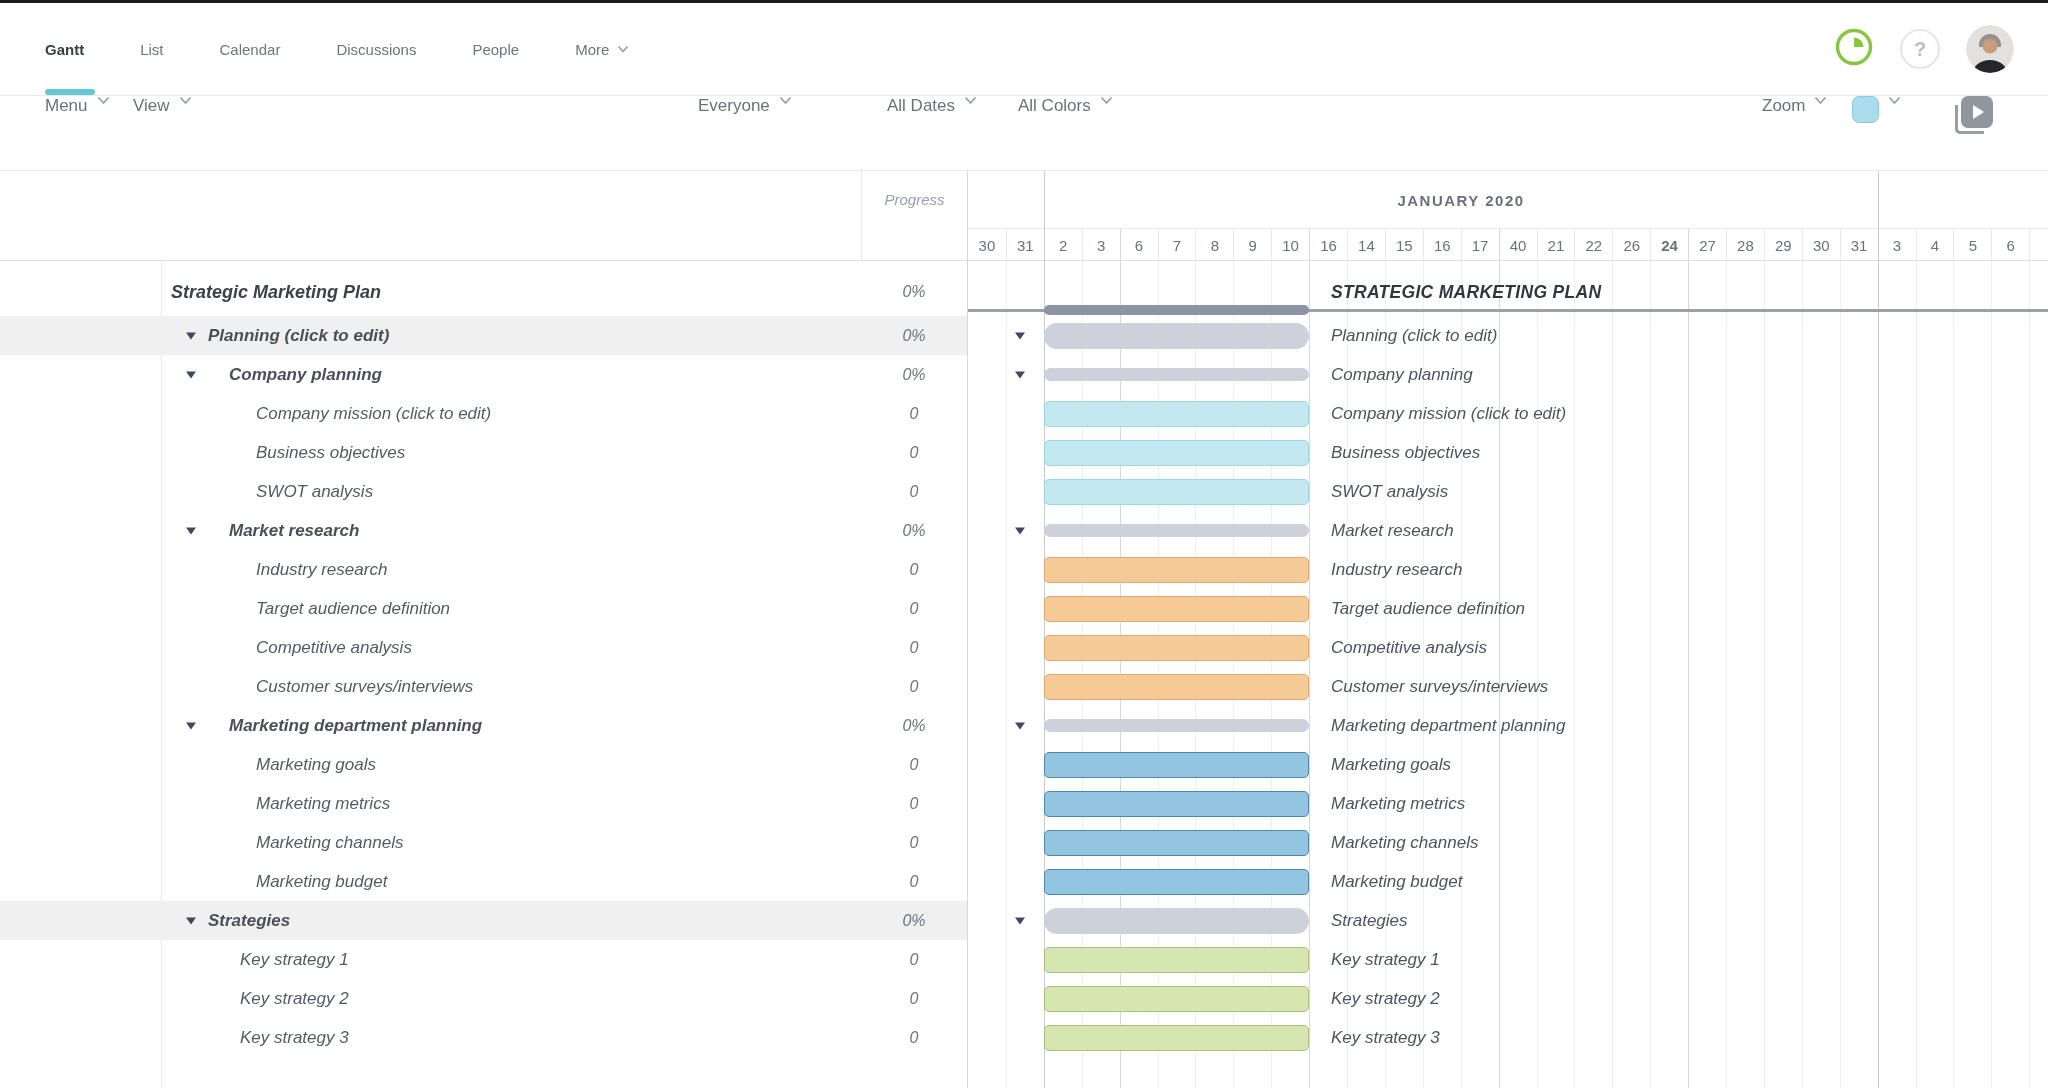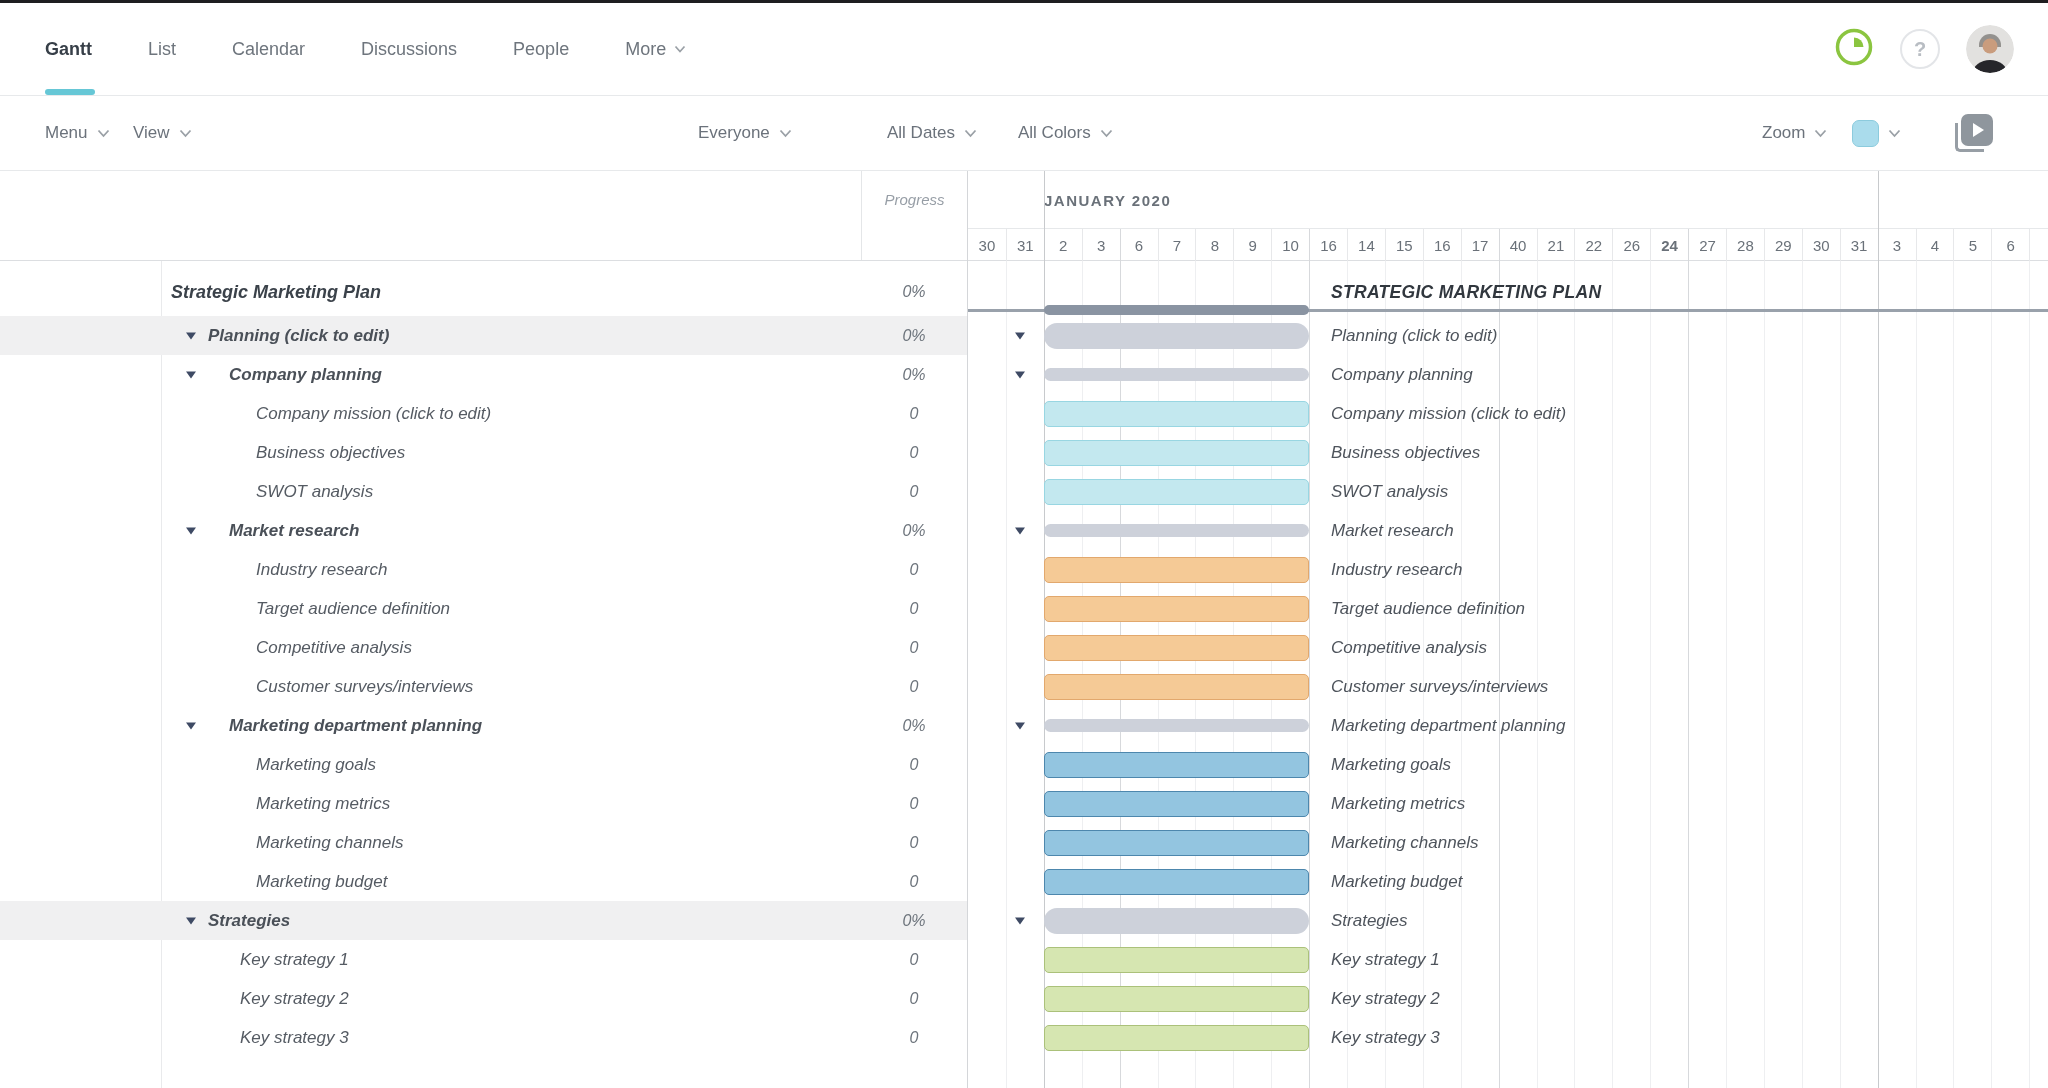--- a/index.html
+++ b/index.html
@@ -6,33 +6,33 @@
   html,body { width:2048px; height:1088px; overflow:hidden; background:#fff;
     font-family:"Liberation Sans","DejaVu Sans",sans-serif; }
   .app { position:relative; width:2048px; height:1088px; background:#fff; }
 
   .top-strip { height:3px; background:#1e1e20; }
 
   
   .nav { position:relative; height:93px; background:#fff; border-bottom:1px solid #e7e9eb;
     display:flex; align-items:center; padding-left:45px; }
   .nav-tabs { display:flex; align-items:center; gap:56px; }
-  .nav-tab { position:relative; font-size:18px; color:#6e757d; cursor:pointer;
+  .nav-tab { position:relative; font-size:15px; color:#6e757d; cursor:pointer;
     display:flex; align-items:center; gap:8px; height:92px; }
   .nav-tab.active { color:#373f48; font-weight:bold; }
   .nav-tab.active::after { content:""; position:absolute; left:0; bottom:0; width:50px; height:6px;
     border-radius:3px; background:var(--accent); }
   .nav-right { position:absolute; right:34px; top:0; height:92px; display:flex; align-items:center; gap:26px; }
   .help-circle { width:40px; height:40px; border:2.5px solid #e3e5e8; border-radius:50%;
     color:#b8bdc3; font-size:20px; font-weight:bold; display:flex; align-items:center; justify-content:center; }
   .avatar { width:48px; height:48px; border-radius:50%; overflow:hidden; display:block; }
 
   
   .toolbar { position:relative; height:75px; background:#fff; border-bottom:1px solid #e7e9eb; font-size:17px; color:#6b727b; }
-  .tb-item { position:absolute; top:0; height:74px; display:flex; align-items:center; gap:9px; cursor:pointer; white-space:nowrap; }
+  .tb-item { position:absolute; top:0; height:74px; display:flex; align-items:flex-start; gap:9px; cursor:pointer; white-space:nowrap; }
   .checkbox { width:17px; height:17px; border:1.5px solid #c6cacf; border-radius:4px; background:#fff; }
   .swatch { width:27px; height:27px; border-radius:7px; background:var(--swatch-fill); border:1.5px solid var(--swatch-border); }
   .video-icon { position:relative; width:38px; height:38px; }
   .vi-back { position:absolute; left:0; bottom:0; width:29px; height:29px;
     border-left:3px solid #979ea5; border-bottom:3px solid #979ea5; border-bottom-left-radius:5px; }
   .vi-front { position:absolute; right:0; top:0; width:32px; height:32px; background:#8f969d; border-radius:7px;
     display:flex; align-items:center; justify-content:center; }
   .vi-play { width:0; height:0; border-left:11px solid #fff; border-top:7px solid transparent;
     border-bottom:7px solid transparent; margin-left:3px; }
 
@@ -58,21 +58,21 @@
   .l-label.group { color:#4a5058; font-weight:600; }
   .l-label.task { color:#555b63; font-weight:400; }
   .prog { position:absolute; left:861px; width:106px; text-align:center; top:50%; transform:translateY(-50%);
     font-size:16px; color:#6d747c; }
 
   
   .chart-panel { position:relative; width:1081px; height:100%; border-left:1px solid #d4d6d9; overflow:hidden; }
   .ch-header { position:relative; height:90px; border-bottom:1px solid #dcdee1; }
   .month-row { position:relative; height:58px; border-bottom:1px solid #e6e8ea; }
   .month-label { position:absolute; left:76px; width:834px; top:50%; transform:translateY(-50%);
-    text-align:left; font-size:15px; font-weight:bold; letter-spacing:1.5px; color:#6a7179; }
+    text-align:center; font-size:15px; font-weight:bold; letter-spacing:1.5px; color:#6a7179; }
   .month-bound { position:absolute; top:0; bottom:-33px; width:1px; background:#c8cacd; }
   .day-row { position:relative; height:32px; }
   .dcell { position:absolute; top:0; height:32px; display:flex; align-items:center; justify-content:center;
     font-size:15px; color:#6a7179; }
   .bl-day { border-left:1px solid #e7e8ea; }
   .bl-week { border-left:1px solid #d7d9dc; }
   .bl-month { border-left:1px solid #c8cacd; }
 
   .ch-body { position:relative; height:827px; }
   .grid-layer { position:absolute; inset:0; }

